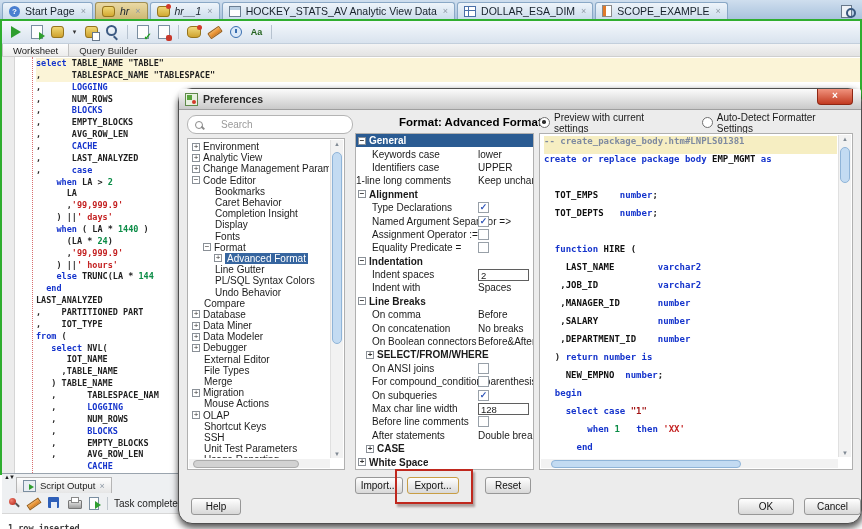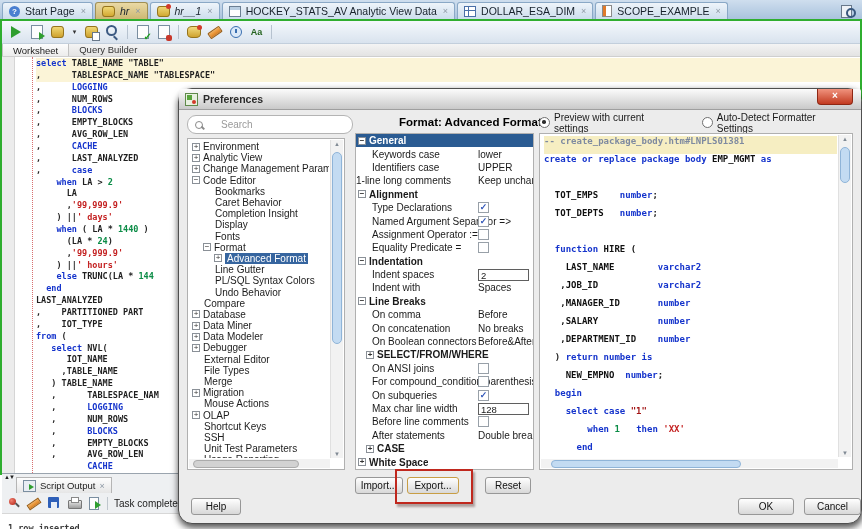--- a/index.html
+++ b/index.html
@@ -64,21 +64,21 @@
   .ti-case-toggle{font-size:9px;font-weight:700;color:#24631f;}
   .tb-right{position:absolute;right:6px;top:3px;width:16px;height:16px;}
   .tb-right::before{content:"";position:absolute;left:1px;top:2px;width:9px;height:11px;background:#eef2f7;border:1px solid #68788a;}
   .tb-right::after{content:"";position:absolute;right:0;bottom:1px;width:6px;height:6px;border:2px solid #39587e;border-radius:50%;}
   
   .wsrow{position:absolute;left:2px;top:44px;width:858px;height:13px;
          background:linear-gradient(#f4f4f4,#e3e3e3);border-bottom:1px solid #cfcfcf;
          display:flex;align-items:stretch;font-size:9.5px;color:#222;box-sizing:border-box;}
   .wstab{padding:0 10px;display:flex;align-items:center;background:linear-gradient(#fdfdfd,#ececec);
          border-right:1px solid #c2c2c2;border-left:1px solid #c2c2c2;}
-  .wslbl{padding:0 10px;display:flex;color:#333;}
+  .wslbl{padding:0 10px;display:flex;align-items:center;color:#333;}
   
   .editor{position:absolute;left:2px;top:57px;width:858px;height:416px;background:#fff;overflow:hidden;}
   .gutter{position:absolute;left:0;top:0;width:12px;height:100%;background:#ececec;border-right:1px solid #d5d5d5;}
   .redline{position:absolute;left:30px;top:0;height:100%;border-left:1px dotted #d87070;}
   .lines{position:absolute;left:34px;top:1px;right:0;}
   .line{height:11.86px;font:600 8.5px "DejaVu Sans Mono",monospace;white-space:pre;color:#1f1f1f;}
   .line.hl{background:#fbf4d7;}
   .t-k{color:#1534cc;}
   .t-p{color:#1f1f1f;}
   .t-i{color:#101010;font-weight:700;}

